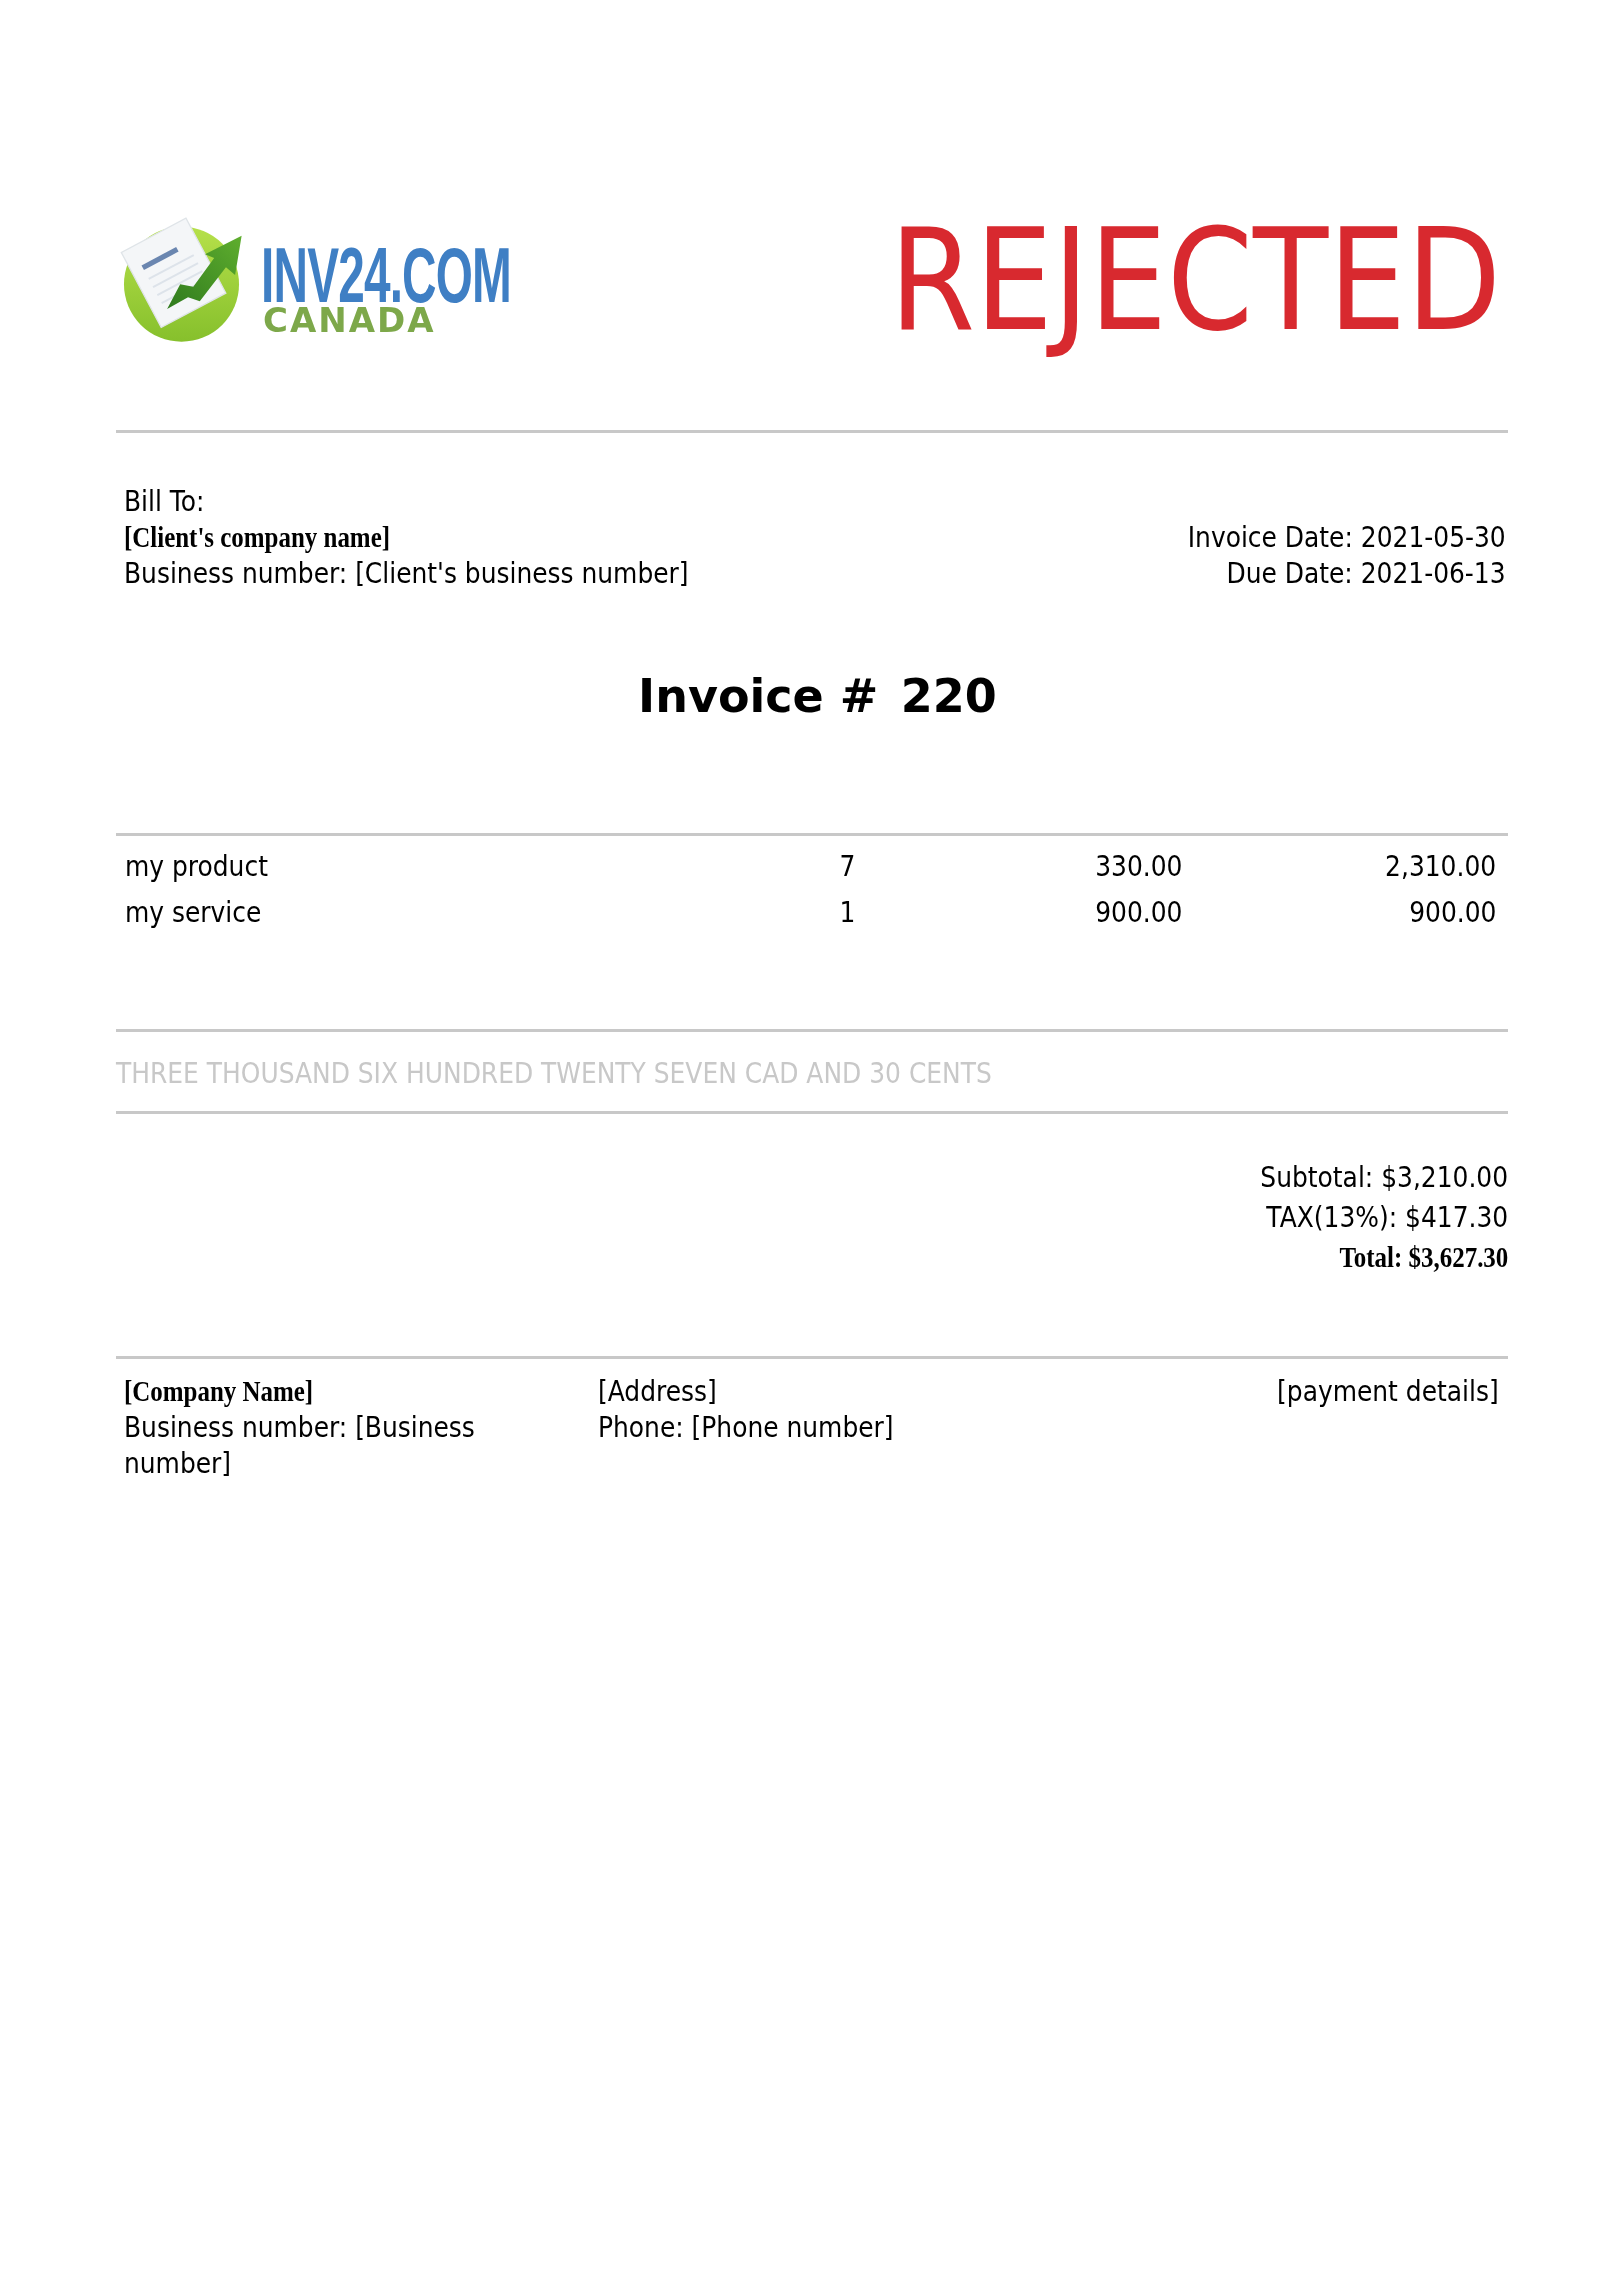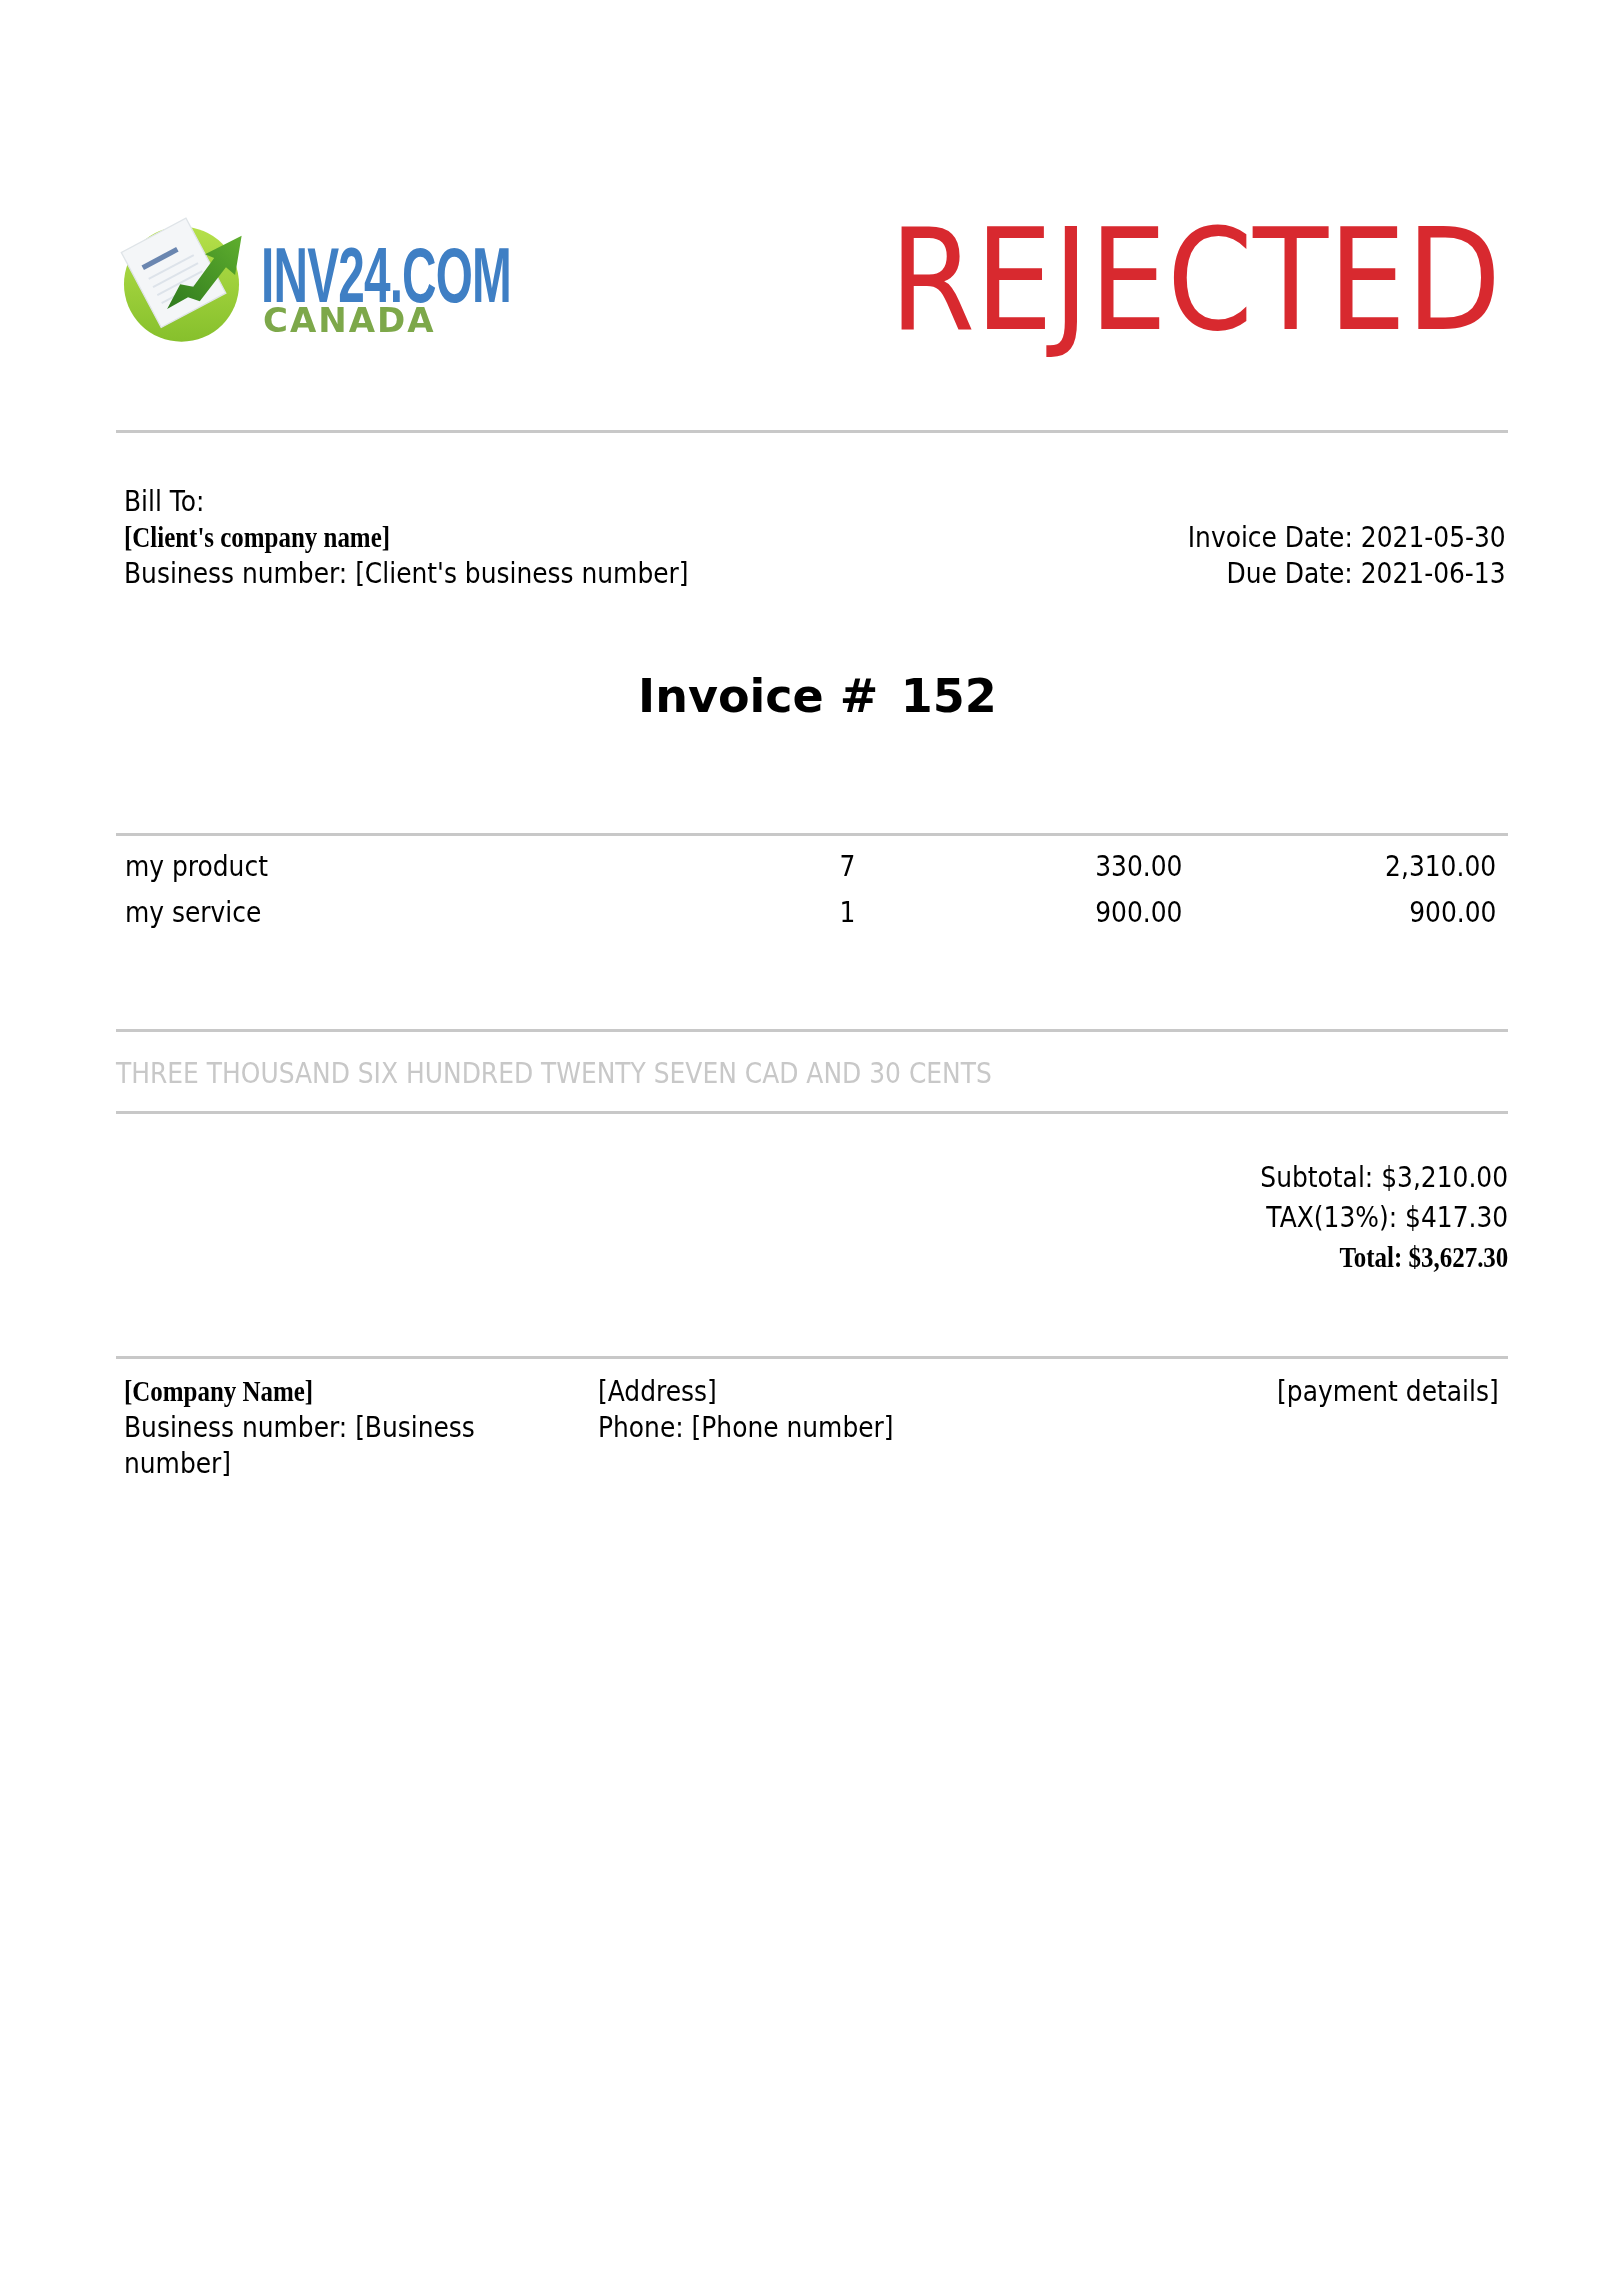--- a/index.html
+++ b/index.html
@@ -99,21 +99,21 @@
     <div><span class="cond cond-l">Business number: [Client's business number]</span></div>
   </div>
 
   <div id="dates" class="abs txt">
     <div><span class="cond cond-r">Invoice Date: 2021-05-30</span></div>
     <div><span class="cond cond-r">Due Date: 2021-06-13</span></div>
   </div>
 
   <div id="invoice-title" class="abs">
     <span style="margin-left:12px">Invoice #</span>
-    <span>152</span>
+    <span>220</span>
   </div>
 
   <div class="rule" style="top:833px;"></div>
 
   <div id="items" class="abs txt">
     <div class="row body">
       <div class="cell c-desc"><span class="cond cond-l">my product</span></div>
       <div class="cell c-qty"><span class="cond cond-r">7</span></div>
       <div class="cell c-price"><span class="cond cond-r">330.00</span></div>
       <div class="cell c-sub"><span class="cond cond-r">2,310.00</span></div>

